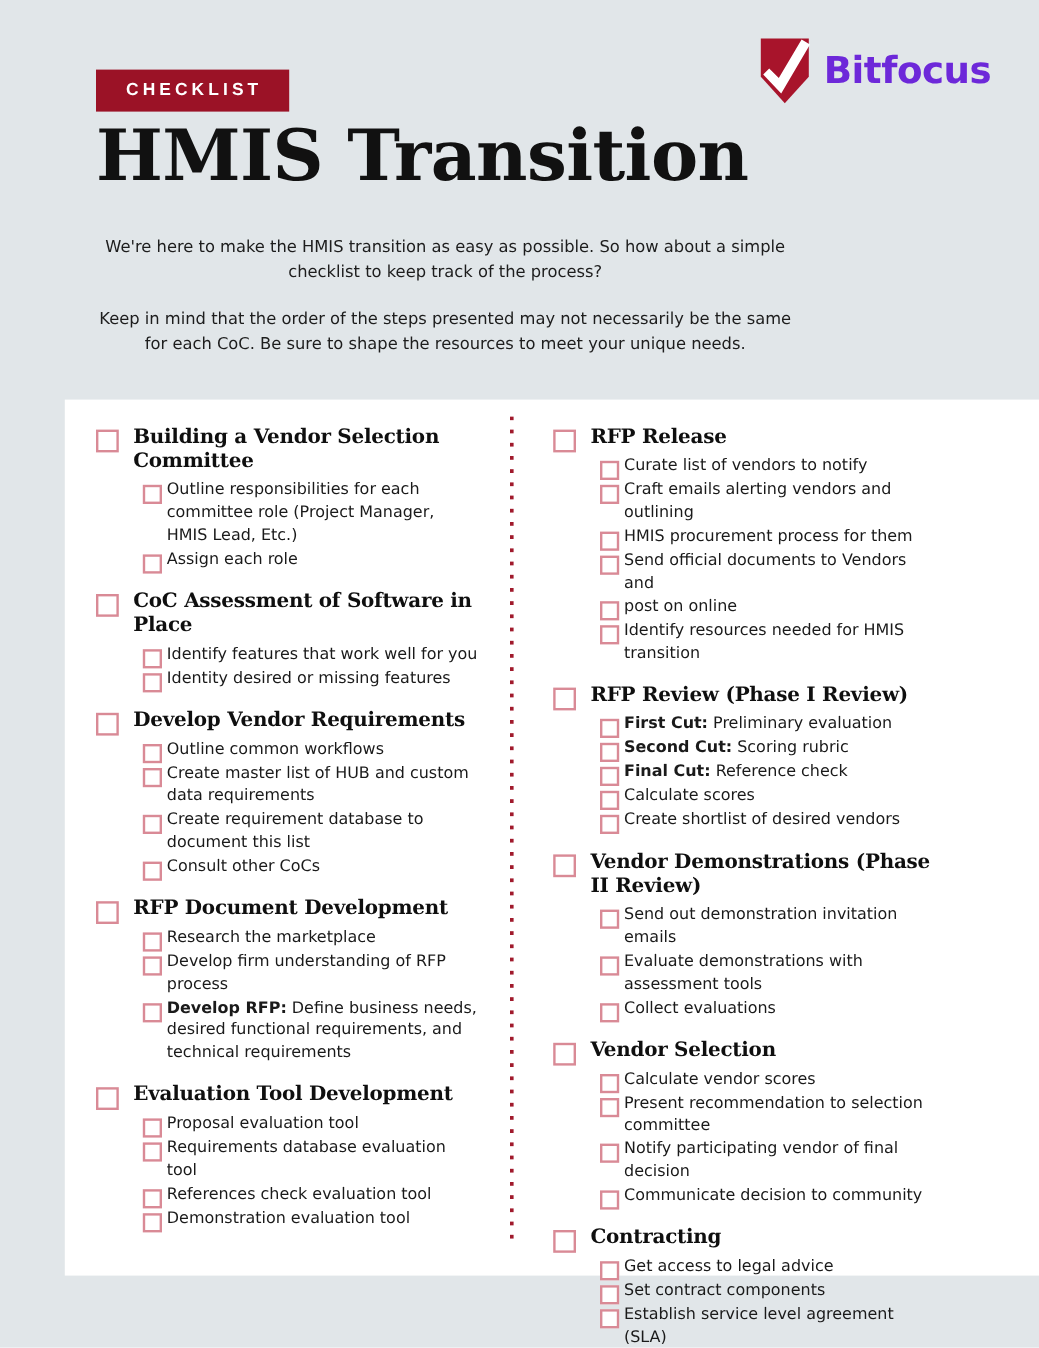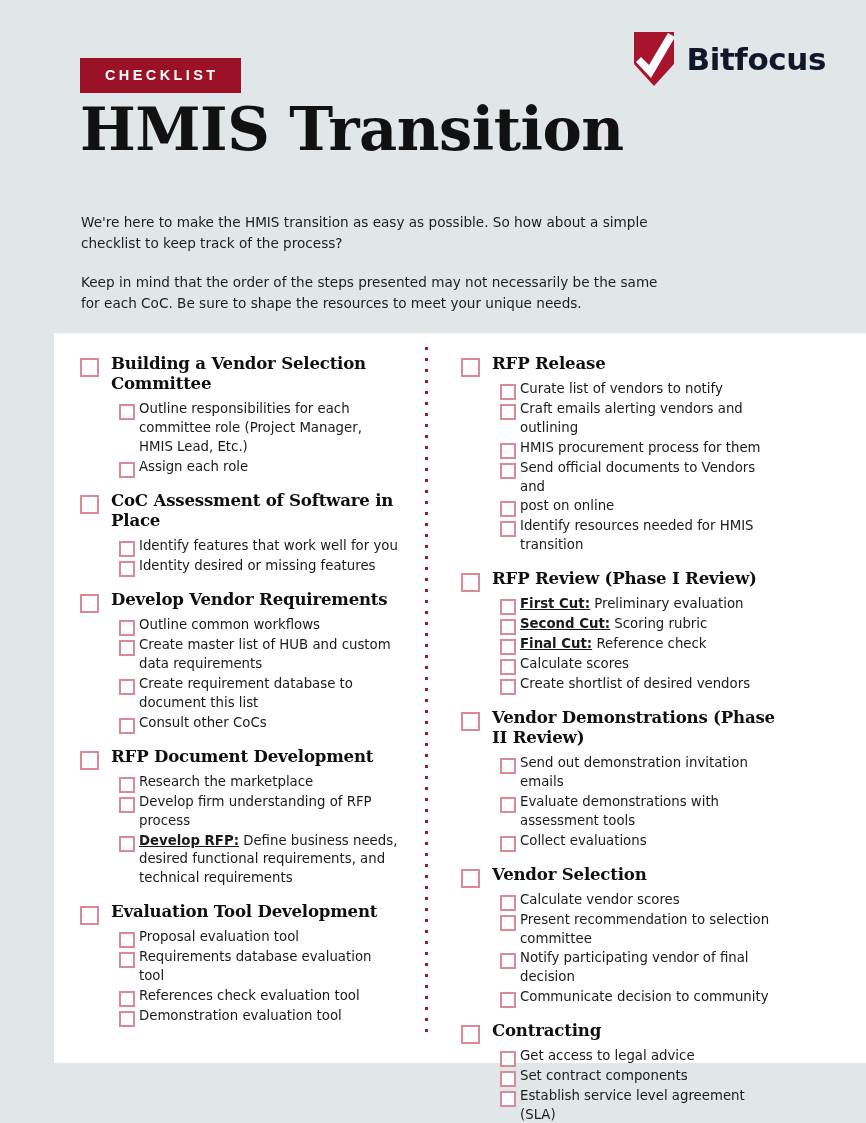--- a/index.html
+++ b/index.html
@@ -34,21 +34,21 @@
   }
   .logo-mark {
     width: 46px;
     height: 58px;
     display: block;
   }
   .logo-text {
     font-family: "DejaVu Sans", sans-serif;
     font-size: 31px;
     font-weight: 600;
-    color: #0f172a;
+    color: #6d28d9;
     letter-spacing: -0.4px;
     line-height: 1;
   }
 
   .badge {
     position: absolute;
     left: 80px;
     top: 58px;
     background: #9b1226;
     color: #ffffff;
@@ -69,22 +69,23 @@
     font-weight: 700;
     color: #111111;
     letter-spacing: -0.5px;
     line-height: 1.1;
     margin: 0;
   }
 
   .intro {
     position: absolute;
     left: 81px;
-    top: 212px;
+    top: 196px;
     width: 580px;
+    text-align: center;
   }
   .intro p {
     margin: 0 0 18px 0;
     font-family: "DejaVu Sans", sans-serif;
     font-size: 13.6px;
     line-height: 1.55;
     color: #1d1d1d;
   }
   .intro p:last-child { margin-bottom: 12px; }
 
@@ -157,21 +158,21 @@
     margin-bottom: 1px;
   }
   .sublist li .cb-sm { margin-right: 8px; }
   .sub-text {
     font-family: "DejaVu Sans", sans-serif;
     font-size: 13.3px;
     color: #1a1a1a;
     line-height: 1.42;
     flex: 1;
   }
-  .sub-text b { font-weight: 700; text-decoration: underline; }
+  .sub-text b { font-weight: 700; }
 
   
   .cb, .cb-sm {
     position: relative;
     flex: 0 0 auto;
     display: inline-block;
   }
   .cb {
     width: 15px; height: 15px;
     margin-top: 3px;

